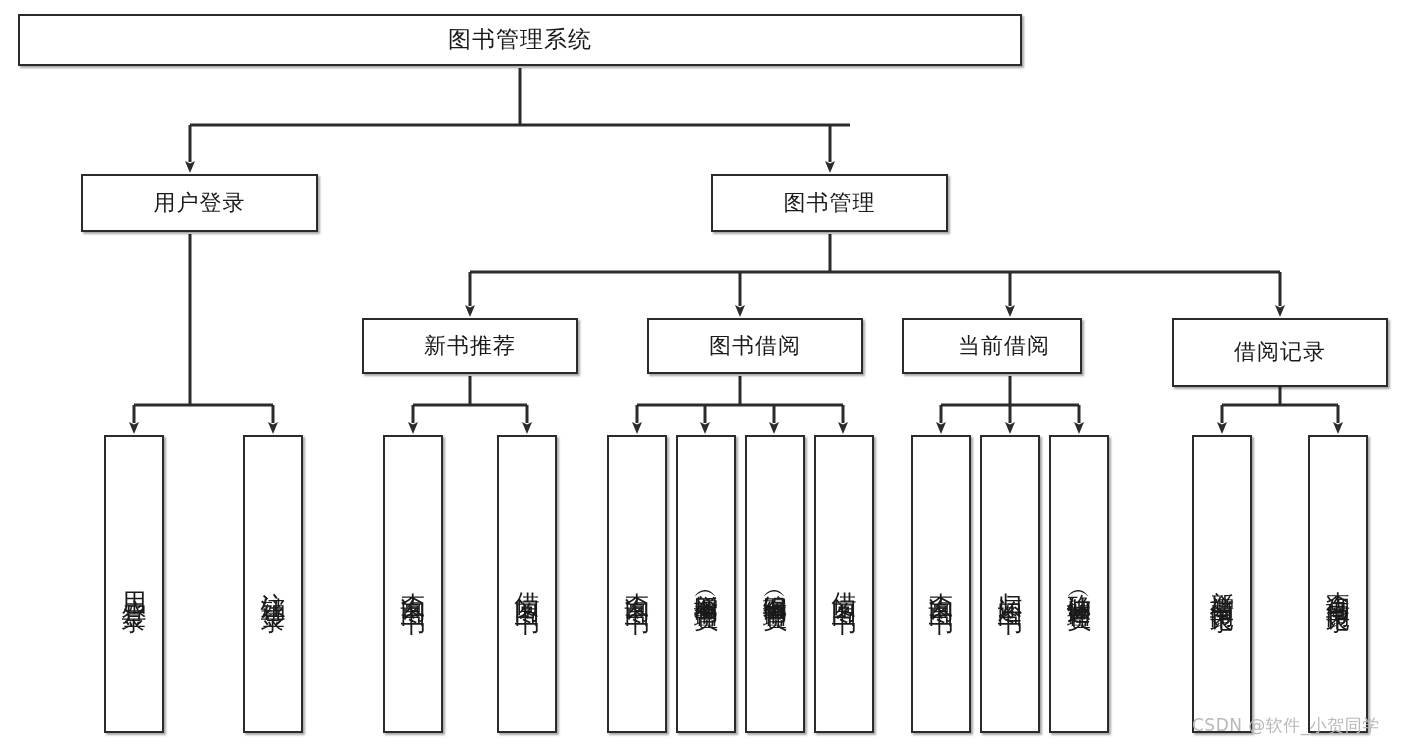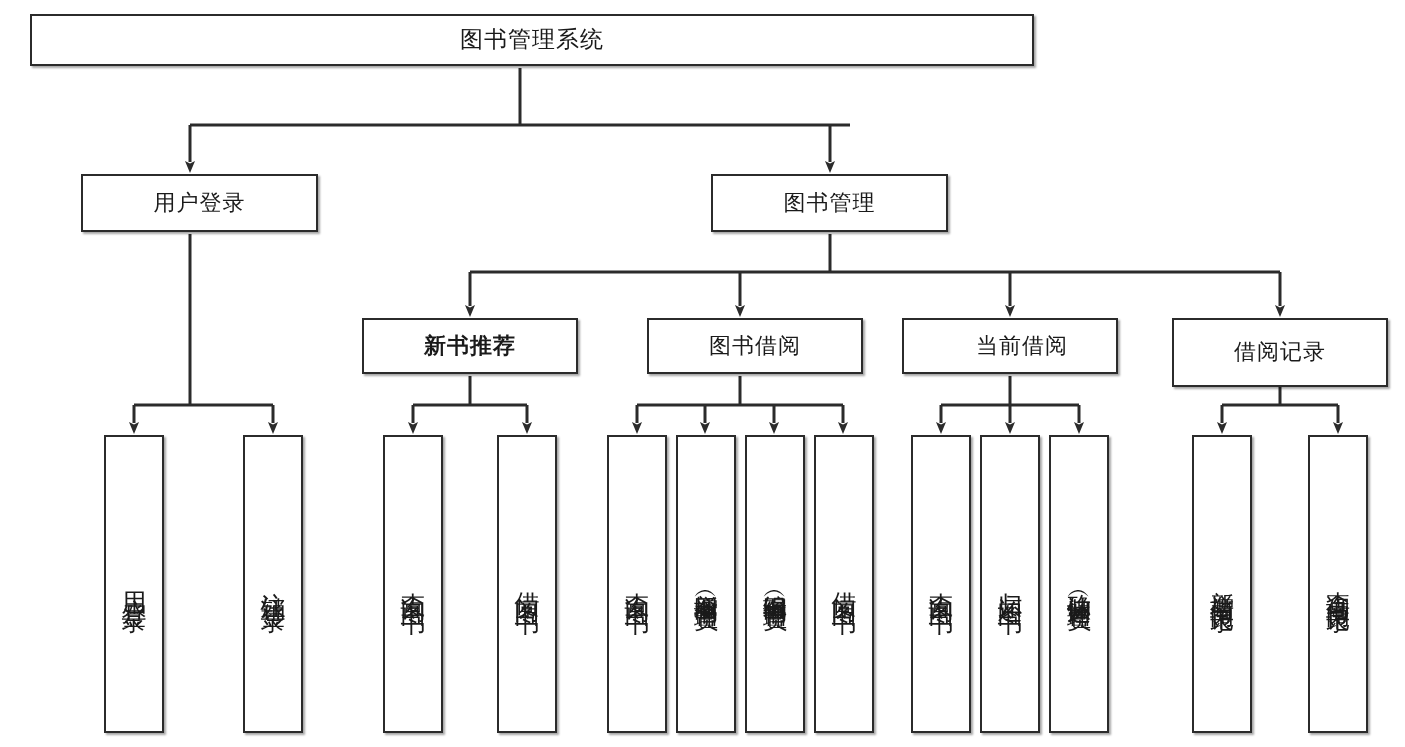--- a/index.html
+++ b/index.html
@@ -37,21 +37,20 @@
     color: #1a1a1a;
     text-align: center;
   }
   .node-h {
     font-size: 22px;
     line-height: 1.1;
     letter-spacing: 1px;
   }
   .node.root {
     font-size: 23px;
-    margin-left: 12px;
   }
   .node-v {
     writing-mode: vertical-rl;
     text-orientation: upright;
     font-size: 25px;
     letter-spacing: 6px;
     line-height: 1;
     white-space: nowrap;
   }
   .leaf {
@@ -134,27 +133,27 @@
     <span>图书管理系统</span>
   </div>
 
   <div class="node node-h" style="left:81px; top:174px; width:237px; height:58px;">
     <span>用户登录</span>
   </div>
   <div class="node node-h" style="left:711px; top:174px; width:237px; height:58px;text-align:center;">
     <span>图书管理</span>
   </div>
 
-  <div class="node node-h" style="left:362px; top:318px; width:216px; height:56px;font-weight:bold;">
+  <div class="node node-h" style="left:362px; top:318px; width:216px; height:56px;">
     <span>新书推荐</span>
   </div>
   <div class="node node-h" style="left:632px; top:318px; width:216px; height:56px;margin-left:15px;">
     <span>图书借阅</span>
   </div>
-  <div class="node node-h" style="left:902px; top:318px; width:216px; height:56px;padding-left:24px;">
+  <div class="node node-h" style="left:902px; top:318px; width:180px; height:56px;padding-left:24px;">
     <span>当前借阅</span>
   </div>
   <div class="node node-h" style="left:1172px; top:318px; width:216px; height:69px;">
     <span>借阅记录</span>
   </div>
 
   <div class="node leaf" style="left:104px; top:435px; width:60px; height:298px;">
     <span class="node-v">用户登录</span>
   </div>
   <div class="node leaf" style="left:243px; top:435px; width:60px; height:298px;">
@@ -191,14 +190,15 @@
     <span class="node-v tight">确认归还（管理员）</span>
   </div>
 
   <div class="node leaf" style="left:1192px; top:435px; width:60px; height:298px;">
     <span class="node-v snug">新增借阅记录</span>
   </div>
   <div class="node leaf" style="left:1308px; top:435px; width:60px; height:298px;">
     <span class="node-v snug">查询借阅记录</span>
   </div>
 
+  <div class="watermark" style="left:1192px; top:714px;">CSDN @软件_小贺同学</div>
 
 </div>
 
 </body></html>

